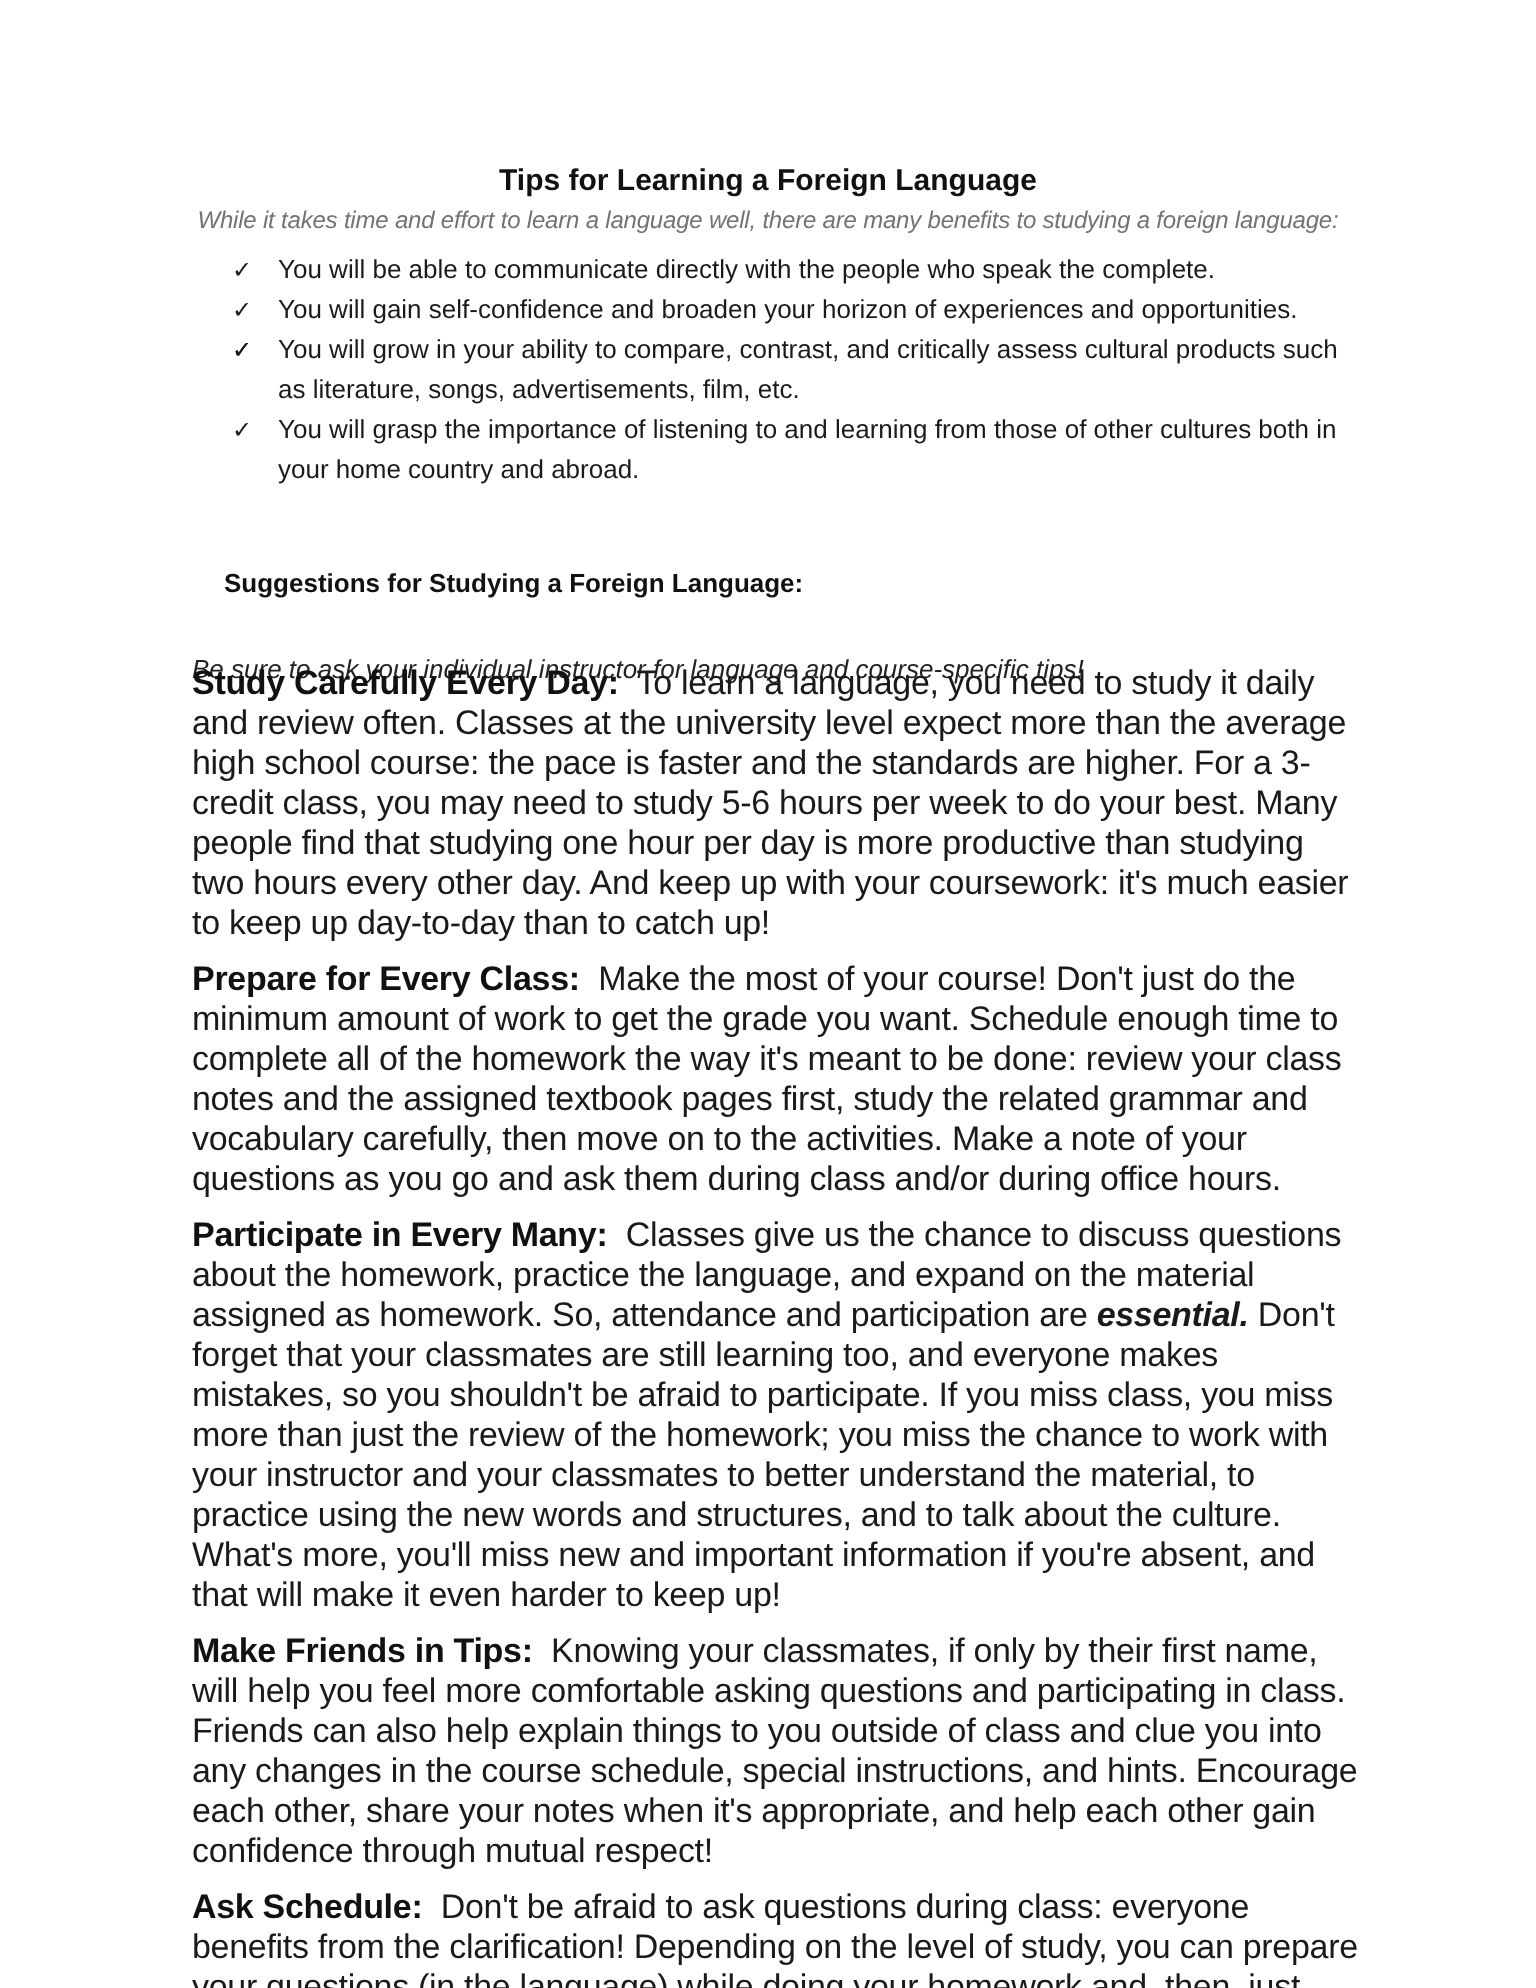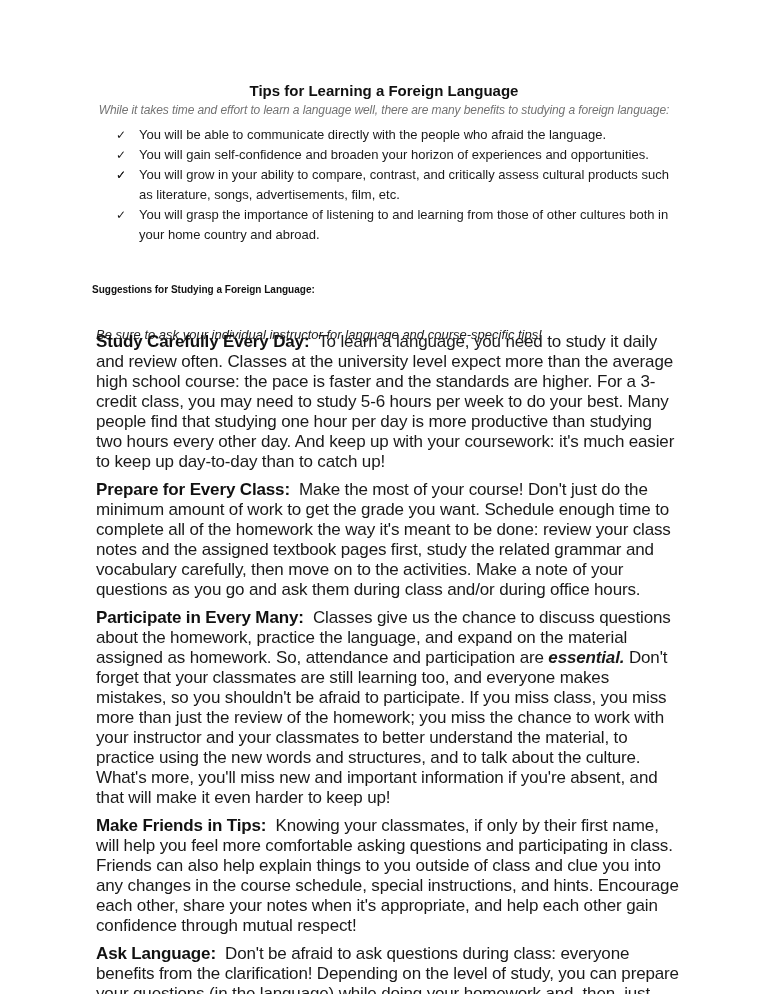--- a/index.html
+++ b/index.html
@@ -62,23 +62,23 @@
     }
     .benefits .check {
       position: absolute;
       left: 0;
       top: 0;
       font-size: 12px;
     }
     .section-heading {
       position: absolute;
       top: 284px;
-      left: 92px;
+      left: 112px;
       font-weight: bold;
-      font-size: 10px;
+      font-size: 13px;
       color: #111;
     }
     .section-note {
       position: absolute;
       top: 305px;
       left: 96px;
       font-style: italic;
       font-size: 13px;
       color: #222;
       margin-top: 22px;
@@ -109,21 +109,21 @@
 <body>
 
 <div class="page">
 
   <div class="title">Tips for Learning a Foreign Language</div>
   <div class="subtitle">While it takes time and effort to learn a language well, there are many benefits to studying a foreign language:</div>
 
   <ul class="benefits">
     <li>
       <span class="check">✓</span>
-      <span>You will be able to communicate directly with the people who afraid the language.</span>
+      <span>You will be able to communicate directly with the people who speak the complete.</span>
     </li>
     <li>
       <span class="check">✓</span>
       <span>You will gain self-confidence and broaden your horizon of experiences and opportunities.</span>
     </li>
     <li>
       <span class="check">✓</span>
     </li>
     <li>
       <span class="check">✓</span>
@@ -149,18 +149,18 @@
     </p>
     <p class="tip">
       <span class="tip-label">Participate in Every Many:</span>&nbsp;
       <span>Classes give us the chance to discuss questions about the homework, practice the language, and expand on the material assigned as homework.  So, attendance and participation are </span><span class="emph">essential.</span><span>  Don't forget that your classmates are still learning too, and everyone makes mistakes, so you shouldn't be afraid to participate.   If you miss class, you miss more than just the review of the homework; you miss the chance to work with your instructor and your classmates to better understand the material, to practice using the new words and structures, and to talk about the culture.  What's more, you'll miss new and important information if you're absent, and that will make it even harder to keep up!</span>
     </p>
     <p class="tip">
       <span class="tip-label">Make Friends in Tips:</span>&nbsp;
       <span>Knowing your classmates, if only by their first name, will help you feel more comfortable asking questions and participating in class.  Friends can also help explain things to you outside of class and clue you into any changes in the course schedule, special instructions, and hints.  Encourage each other, share your notes when it's appropriate, and help each other gain confidence through mutual respect!</span>
     </p>
     <p class="tip">
-      <span class="tip-label">Ask Language:</span>&nbsp;
+      <span class="tip-label">Ask Schedule:</span>&nbsp;
       <span>Don't be afraid to ask questions during class: everyone benefits from the clarification!  Depending on the level of study, you can prepare your questions (in the language) while doing your homework and, then, just read them when the subject comes up in class [try to ask the question when the teacher is covering the related topic or activity].  If you miss your chance, for whatever reason, ask your questions during office hours.  That's why we have them!</span>
     </p>
   </div>
 
 </div>
 
 </body></html>

